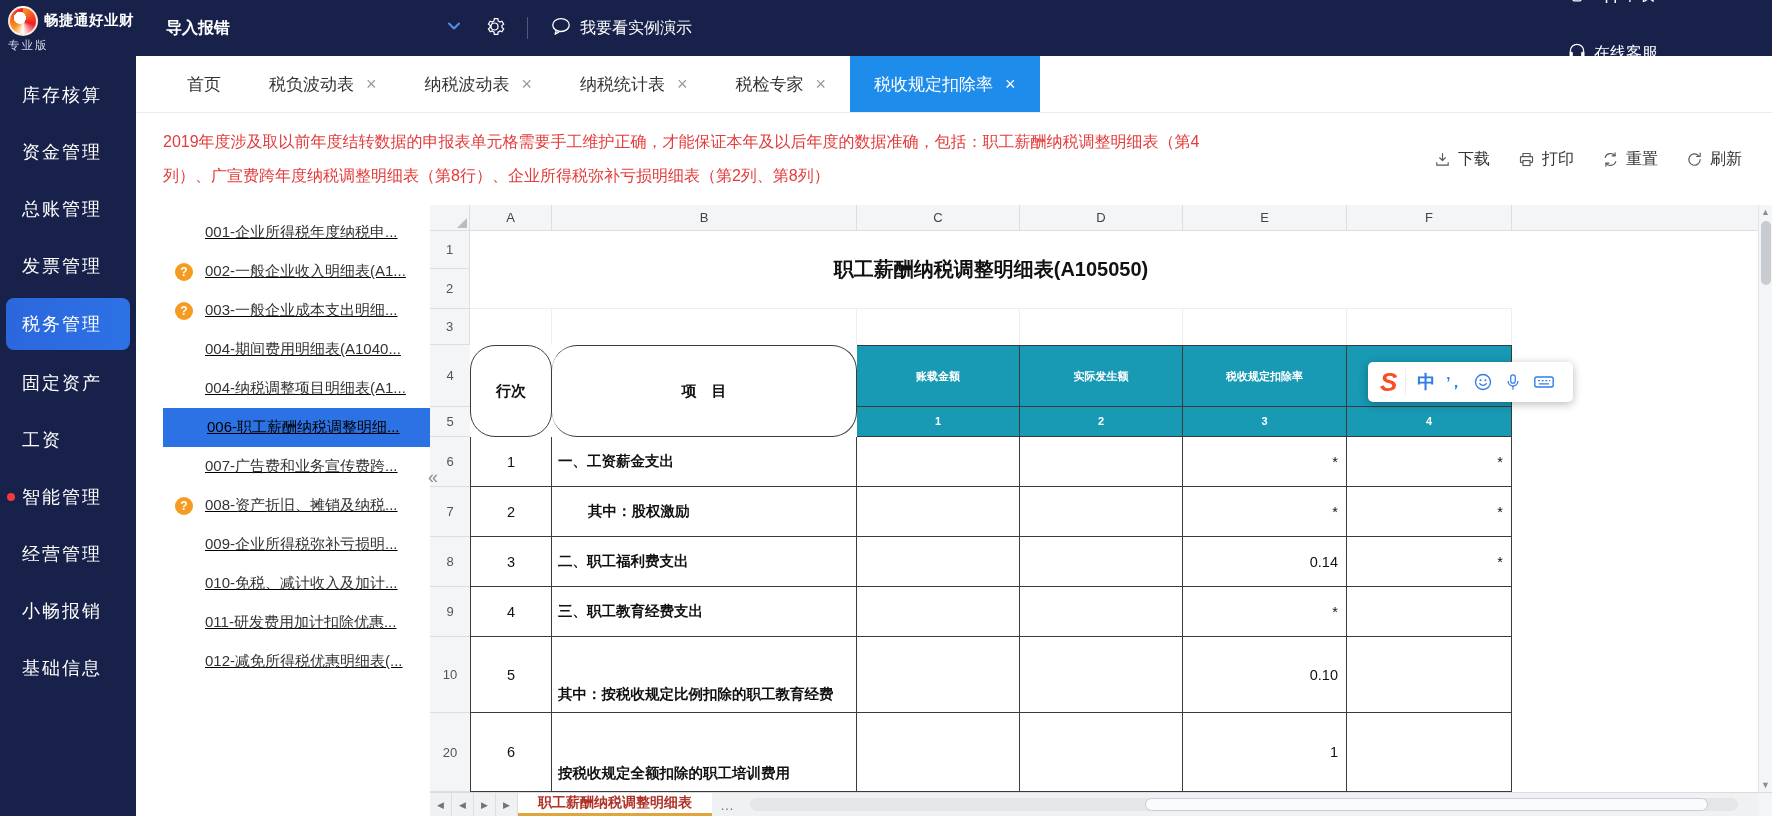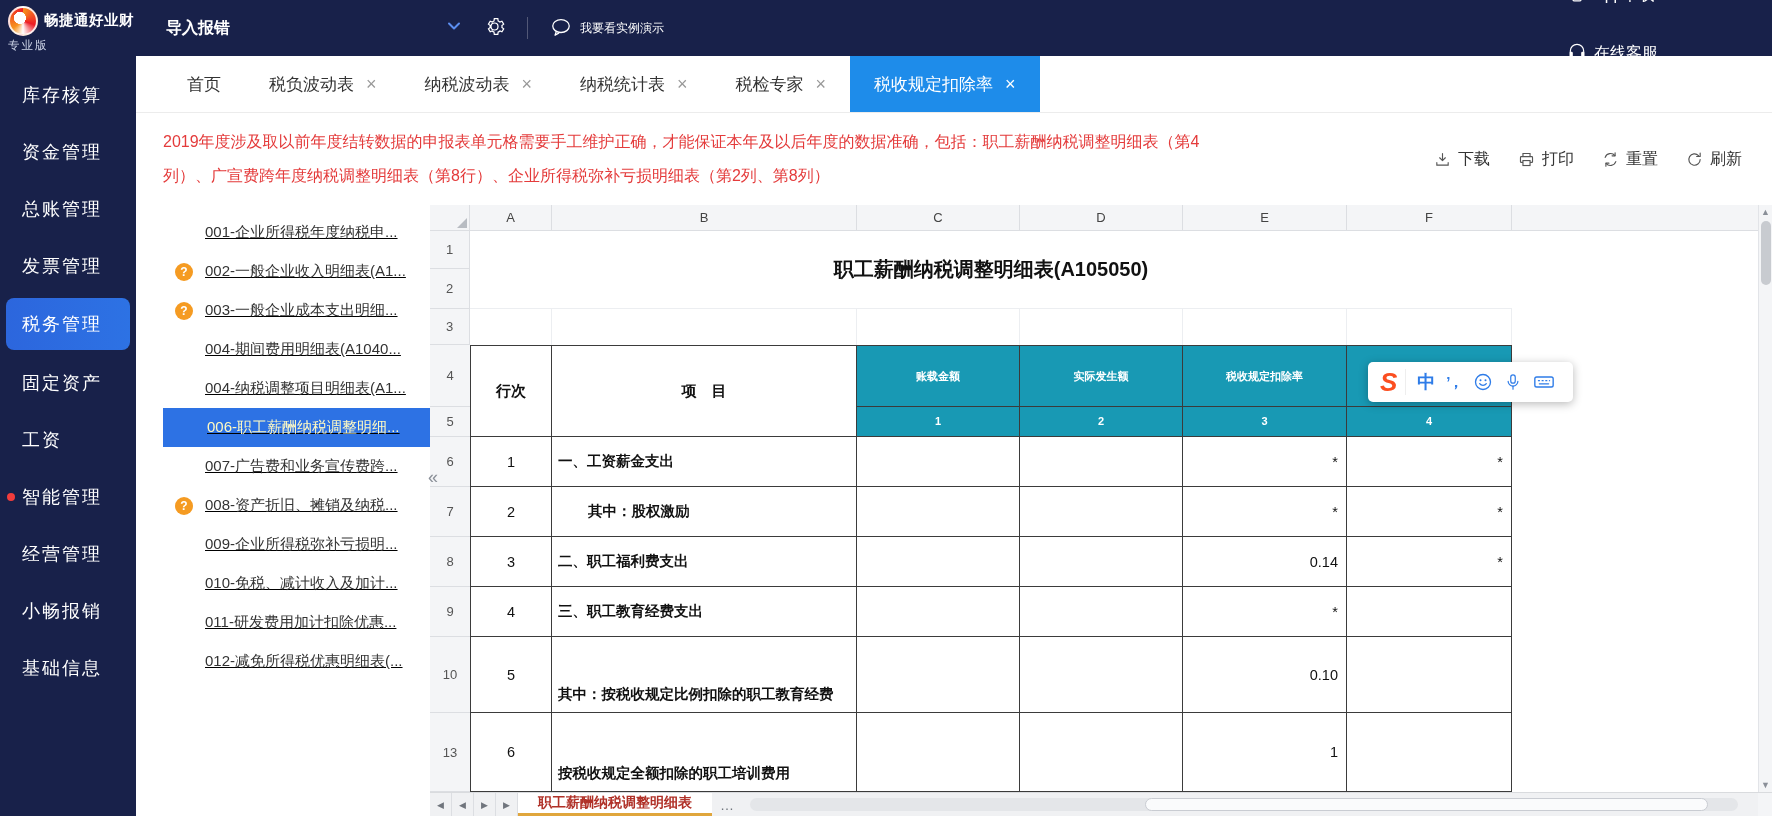--- a/index.html
+++ b/index.html
@@ -14,21 +14,21 @@
   .logo-circle { width:30px; height:30px; border-radius:50%; flex:none;
     background: radial-gradient(circle at 38% 38%, #ffffff 0 26%, rgba(255,255,255,0) 27%),
                 conic-gradient(#f7931e, #ed1c24 30%, #ffffff 50%, #f7931e 65%, #ed1c24 100%);
     border:2px solid rgba(255,255,255,.85); }
   .brand-name { font-size:14.5px; font-weight:bold; letter-spacing:.5px; white-space:nowrap; }
   .edition { font-size:11.5px; color:#cfd6e8; margin-top:2px; letter-spacing:2px; }
   .topbar-left { display:flex; align-items:center; padding-left:30px; gap:22px; }
   .import-dropdown { width:296px; display:flex; align-items:center; justify-content:space-between; cursor:pointer; font-size:16px;font-weight:bold; }
   .icon-btn { background:none; border:none; cursor:pointer; display:flex; align-items:center; }
   .top-divider { width:1px; height:22px; background:rgba(255,255,255,.25); }
-  .demo-link { display:flex; align-items:center; gap:8px; font-size:12px; cursor:pointer; }
+  .demo-link { display:flex; align-items:center; gap:8px; font-size:16px; cursor:pointer; }
   .topbar-right { margin-left:auto; display:flex; align-items:flex-start; gap:34px; padding-right:114px;flex-direction:column; }
   .top-item { position:relative; display:flex; align-items:center; gap:7px; font-size:16px; cursor:pointer; }
   .badge { position:absolute; top:-15px; left:26px; background:var(--badge-red,#F5483B); color:#fff; font-size:12px;
     padding:1px 8px; border-radius:9px; border:1px solid rgba(255,255,255,.9); white-space:nowrap; }
   .avatar { width:32px; height:32px; border-radius:50%; background:#dfe2e8; display:flex; align-items:center; justify-content:center; overflow:hidden; cursor:pointer; }
 
   
   .body-row { flex:1; display:flex; min-height:0; }
   .sidebar { width:136px; flex:none; background:var(--navy,#18214A); padding-top:10px; }
   .side-item { height:57px; display:flex; align-items:center; padding-left:22px; color:#fff; font-size:18px;
@@ -51,21 +51,21 @@
   .actions { margin-left:auto; display:flex; align-items:center; gap:28px; }
   .action-btn { display:flex; align-items:center; gap:7px; background:none; border:none; font-size:16px; color:#333;
     cursor:pointer; font-family:inherit; white-space:nowrap; }
   .action-btn svg { display:block; }
 
   
   .workspace { flex:1; display:flex; min-height:0; position:relative; }
   .report-panel { width:294px; flex:none; padding:8px 0 0 27px; overflow:hidden;text-decoration:underline; }
   .report-item { height:39px; display:flex; align-items:center; position:relative; padding-left:42px; font-size:15px;
     color:#333; cursor:pointer; white-space:nowrap; }
-  .report-item.selected { background:var(--nav-blue,#2D72E4); color:#fef9c3;padding-left:44px; }
+  .report-item.selected { background:var(--nav-blue,#2D72E4); color:#000000;padding-left:44px; }
   .help-ic { position:absolute; left:12px; top:50%; margin-top:-9px; width:18px; height:18px; border-radius:50%;
     background:var(--help-orange,#F59B22); color:#fff; font-size:12px; font-weight:bold; display:flex; align-items:center; justify-content:center; }
   .collapse-handle { position:absolute; left:288px; top:250px; width:18px; height:44px; display:flex; align-items:center;
     justify-content:center; color:#8a8f98; font-size:18px; cursor:pointer; z-index:10; }
 
   
   .sheet-area { flex:1; display:flex; flex-direction:column; min-width:0; position:relative; }
   .sheet-scroll { flex:1; overflow:hidden; position:relative; background:#fff; }
   .colhead-ext { position:absolute; top:0; left:0; right:14px; height:26px; background:#f4f5f7; border-bottom:1px solid #dcdee2; }
   table.sheet { border-collapse:separate; border-spacing:0; table-layout:fixed; width:1082px; position:relative; }
@@ -75,21 +75,21 @@
     border-left:10px solid transparent; border-bottom:10px solid #b8bcc2; }
   td.gut { background:#f4f5f7; border-right:1px solid #dcdee2; border-bottom:1px solid #dcdee2;
     font-size:13px; color:#555; text-align:center; }
   td.gut-f { border-right:none; }
   td.titlecell { text-align:center; vertical-align:middle; font-size:20px; font-weight:bold; color:#111;
     border-bottom:1px solid #eceef1; }
   td.lightcell { border-right:1px solid #eceef1; }
   td.fx { border-right:1px solid #3b3b3b; border-bottom:1px solid #3b3b3b; background:#fff; }
   td.bt { border-top:1px solid #3b3b3b; }
   td.bl { border-left:1px solid #3b3b3b; }
-  td.hwhite { font-size:15px; font-weight:bold; color:#111; text-align:center; vertical-align:middle; }
+  td.hwhite { font-size:15px; font-weight:bold; color:#111; text-align:center; vertical-align:middle;border-radius:25px; }
   td.teal { background:var(--teal,#1899B4); color:#fff; font-size:11px; font-weight:bold; text-align:center;
     vertical-align:middle; line-height:1.5; padding:0 10px; }
   td.dcell { font-size:14.5px; color:#111; vertical-align:middle; padding:2px 6px; }
   td.dcell.line { text-align:center; font-weight:400; }
   td.dcell.item { font-weight:bold; text-align:left; }
   td.dcell.indent { padding-left:36px; }
   td.dcell.vb { vertical-align:bottom; padding-bottom:8px; }
   td.dcell.num { text-align:right; padding-right:8px; font-weight:400; }
 
   .vscroll { position:absolute; top:0; right:0; bottom:24px; width:14px; background:#f4f5f7; border-left:1px solid #e2e4e8;
@@ -472,21 +472,21 @@
                   <tr style="height:76px">
                     <td class="gut gut-f">10</td>
                     <td class="fx bl dcell line">5</td>
                     <td class="fx dcell item vb">其中：按税收规定比例扣除的职工教育经费</td>
                     <td class="fx dcell num"></td>
                     <td class="fx dcell num"></td>
                     <td class="fx dcell num">0.10</td>
                     <td class="fx dcell num"></td>
                   </tr>
                   <tr style="height:79px">
-                    <td class="gut gut-f">13</td>
+                    <td class="gut gut-f">20</td>
                     <td class="fx bl dcell line">6</td>
                     <td class="fx dcell item vb">按税收规定全额扣除的职工培训费用</td>
                     <td class="fx dcell num"></td>
                     <td class="fx dcell num"></td>
                     <td class="fx dcell num">1</td>
                     <td class="fx dcell num"></td>
                   </tr>
                 </tbody>
               </table>
           </div>

